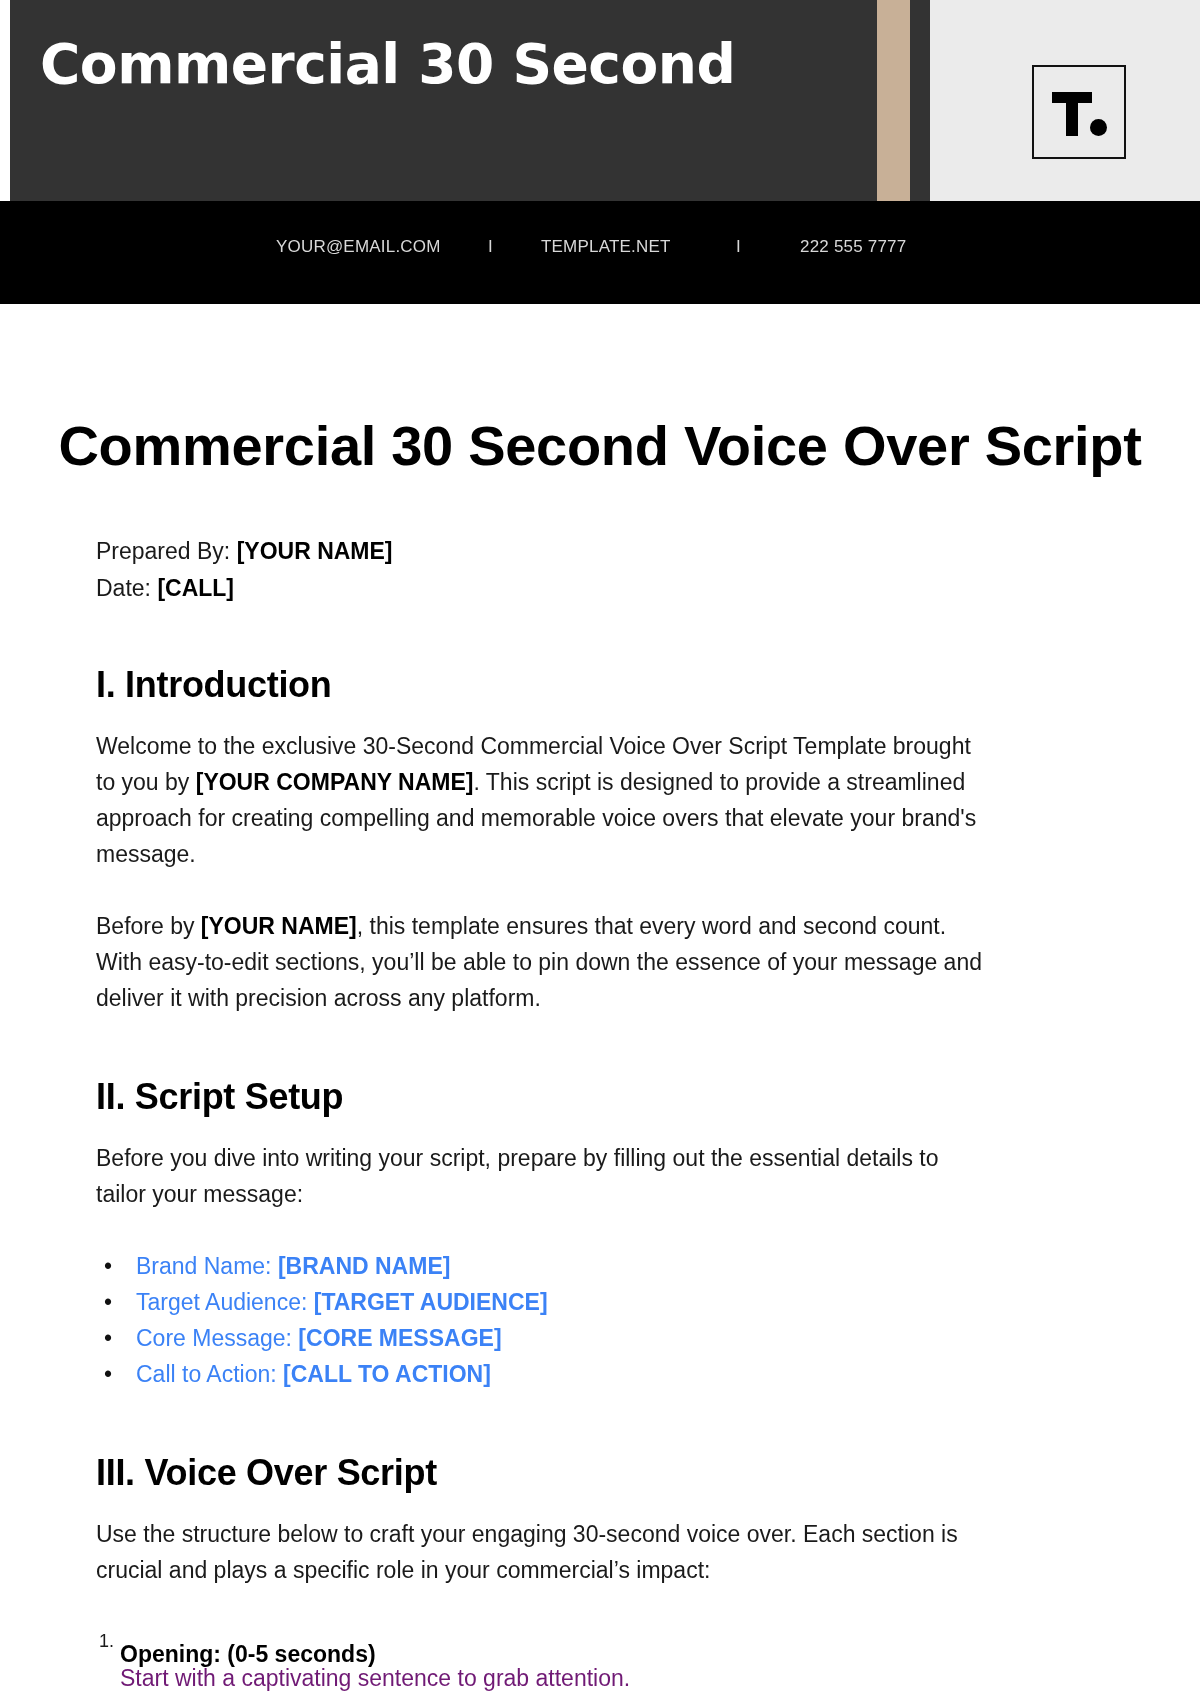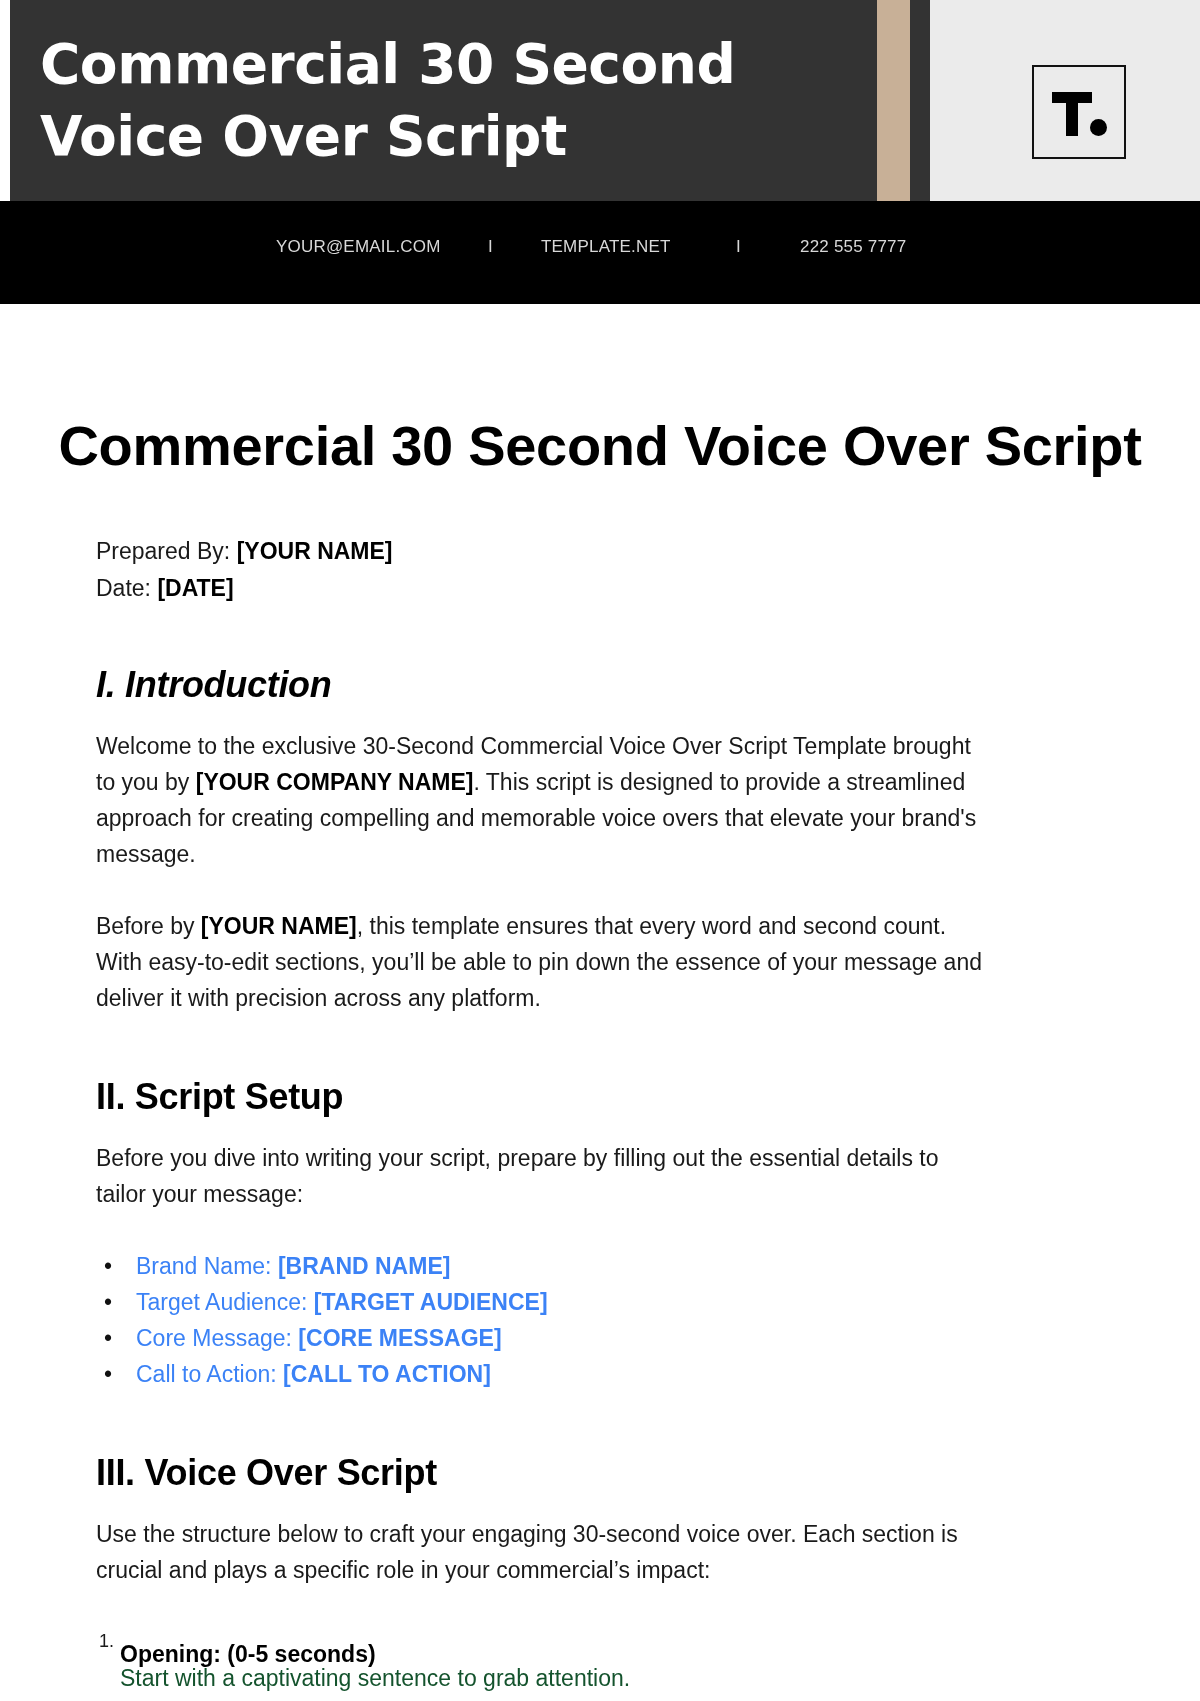--- a/index.html
+++ b/index.html
@@ -22,29 +22,28 @@
   .contact-item { position: absolute; top: 36px; color: #d8d8d8; font-size: 17px; line-height: 20px; letter-spacing: 0.2px; white-space: nowrap; }
 
   .doc-title { position: absolute; left: 0; width: 1200px; top: 418px; text-align: center; font-size: 56px; line-height: 56px; font-weight: bold; color: #000; letter-spacing: -0.3px; }
 
   .line { position: absolute; left: 96px; font-size: 23px; line-height: 28px; color: #1a1a1a; white-space: nowrap; }
   .line b { color: #000; }
   .h2 { position: absolute; left: 96px; font-size: 36px; line-height: 42px; font-weight: bold; color: #000; letter-spacing: -0.3px; }
   .bullet { position: absolute; left: 104px; font-size: 23px; line-height: 28px; }
   .bullet-text { position: absolute; left: 136px; font-size: 23px; line-height: 28px; color: #3b82f6; white-space: nowrap; }
   .num-marker { position: absolute; left: 99px; font-size: 18px; line-height: 28px; color: #1a1a1a; }
-  .num-text { position: absolute; left: 120px; font-size: 23px; line-height: 28px; color: #14532d; white-space: nowrap; }
+  .num-text { position: absolute; left: 120px; font-size: 23px; line-height: 28px; color: #701a75; white-space: nowrap; }
 </style>
 </head>
 <body>
 
 <div class="header">
   <div class="header-title">
     <div>Commercial 30 Second</div>
-    <div>Voice Over Script</div>
   </div>
 </div>
 <div class="stripe-tan"></div>
 <div class="stripe-dark"></div>
 <div class="logo-panel">
   <div class="logo-box">
     <div class="logo-t">
       <div class="bar"></div>
       <div class="stem"></div>
     </div>
@@ -59,24 +58,24 @@
   <span class="contact-item" style="left:736px;">I</span>
   <span class="contact-item" style="left:800px;">222 555 7777</span>
 </div>
 
 <div class="doc-title">Commercial 30 Second Voice Over Script</div>
 
 <div class="line" style="top:537px;">
   <span>Prepared By: </span><b>[YOUR NAME]</b>
 </div>
 <div class="line" style="top:574px;">
-  <span>Date: </span><b>[DATE]</b>
+  <span>Date: </span><b>[CALL]</b>
 </div>
 
-<div class="h2" style="top:664px;font-style:italic;">I. Introduction</div>
+<div class="h2" style="top:664px;">I. Introduction</div>
 <div class="line" style="top:732px;">Welcome to the exclusive 30-Second Commercial Voice Over Script Template brought</div>
 <div class="line" style="top:768px;">
   <span>to you by </span><b>[YOUR COMPANY NAME]</b><span>. This script is designed to provide a streamlined</span>
 </div>
 <div class="line" style="top:804px;">approach for creating compelling and memorable voice overs that elevate your brand's</div>
 <div class="line" style="top:840px;">message.</div>
 
 <div class="line" style="top:912px;">
   <span>Before by </span><b>[YOUR NAME]</b><span>, this template ensures that every word and second count.</span>
 </div>

